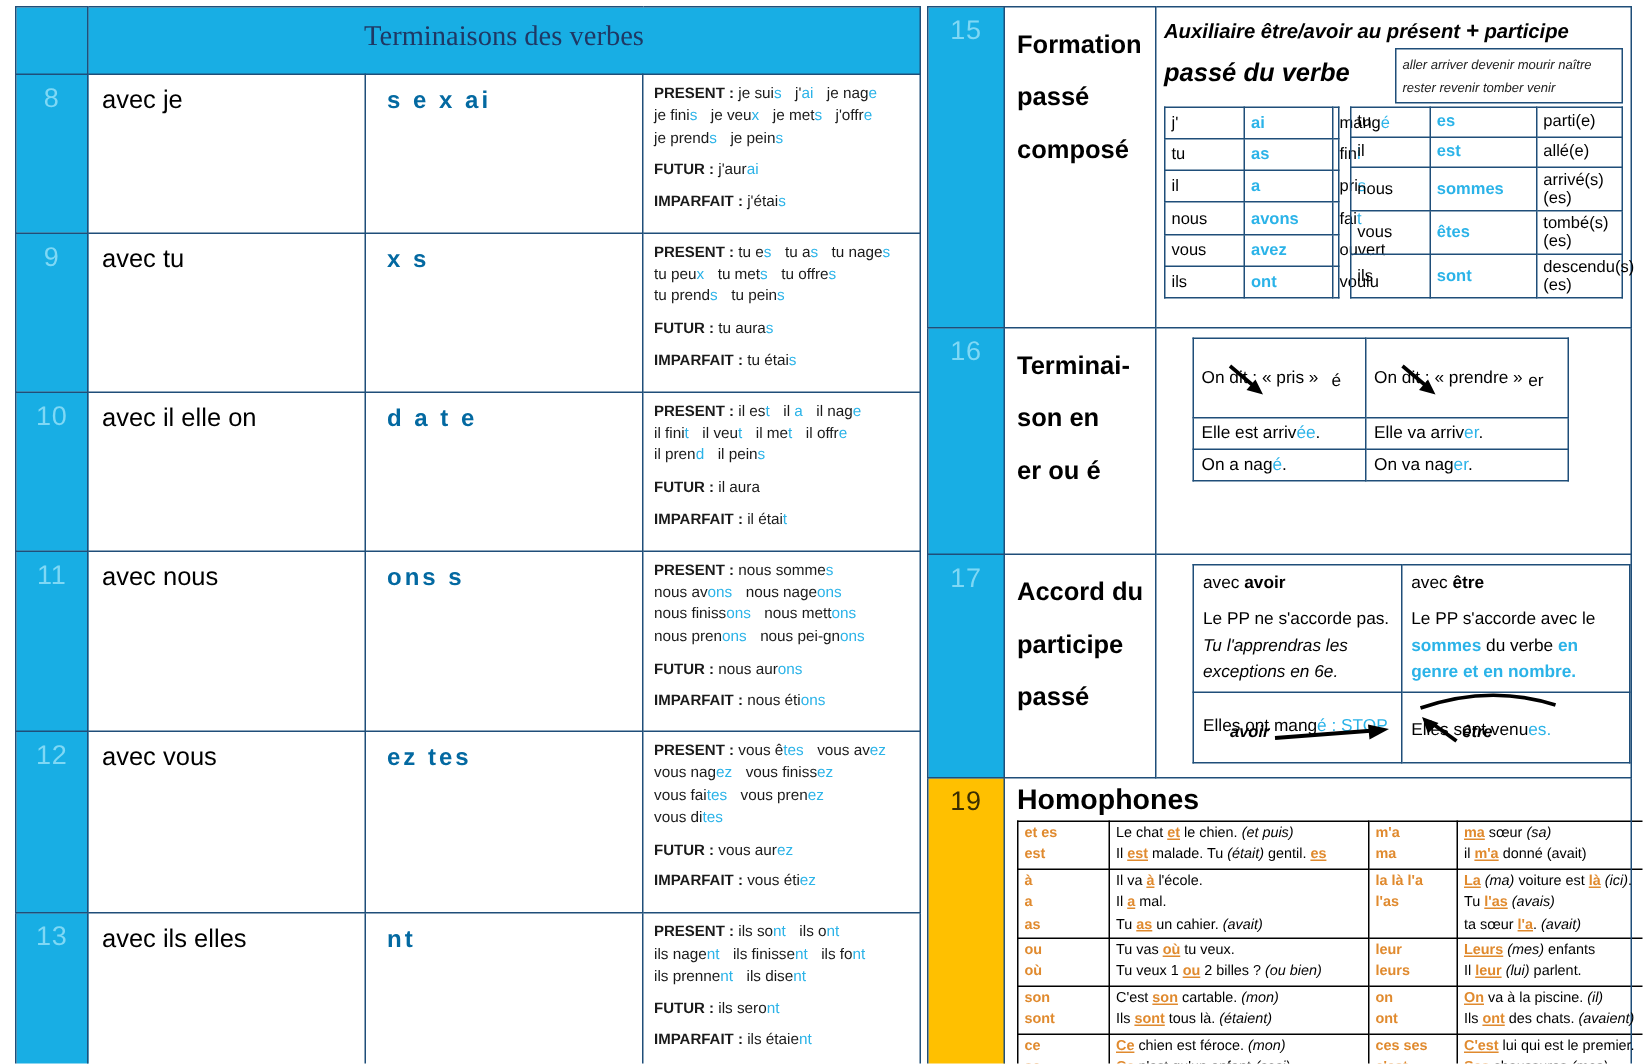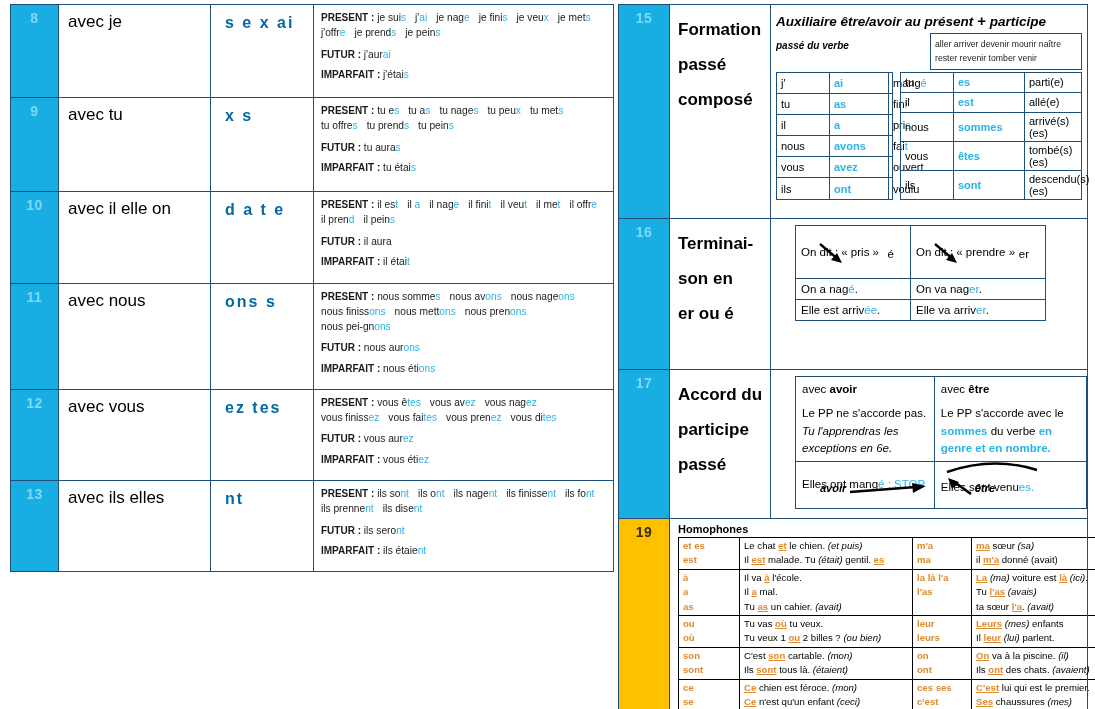--- a/index.html
+++ b/index.html
@@ -10,21 +10,21 @@
   }
   .page{position:relative;width:1095px;height:709px;}
 
   
   .left{position:absolute;left:10px;top:4px;width:604px;height:701px;}
   table.maintbl{width:604px;border-collapse:collapse;table-layout:fixed;}
   table.maintbl td{border:1px solid #1f4e79;vertical-align:top;padding:0;}
 
   .numcell{background:#18AEE4;text-align:center;vertical-align:top;}
   .numcell .num{
-    display:block;color:#7FD8F5;font-size:14px;font-weight:bold;
+    display:block;color:#7FD8F5;font-size:18px;font-weight:normal;
     padding-top:5px;letter-spacing:.5px;
   }
   .num-amber{color:#3a2d00 !important;}
 
   .hdr{background:#18AEE4;text-align:center;}
   .hdr .t{font-size:19px;color:#1f3864;padding:9px 0 10px;font-family:"Liberation Serif","DejaVu Serif",serif;}
 
   .pron{font-size:17px;padding:7px 0 0 9px;color:#000;}
   .endings{font-size:16px;font-weight:bold;color:#0369a1;padding:9px 0 0 14px;letter-spacing:2px;}
   .verbs{padding:6px 6px 6px 7px;font-size:10.2px;line-height:1.45;color:#1a1a1a;}
@@ -37,22 +37,22 @@
   
   .right{position:absolute;left:618px;top:4px;width:470px;}
   table.righttbl{width:470px;border-collapse:collapse;table-layout:fixed;}
   table.righttbl>tbody>tr>td{border:1px solid #1f4e79;vertical-align:top;padding:0;}
   .rtitle{font-size:17px;font-weight:bold;padding:8px 0 0 8px;line-height:2.05;}
 
   .inner{padding:4px 5px 5px 5px;}
   .aux-head{font-size:13.5px;font-weight:bold;font-style:italic;line-height:1.55;}
   .aux-head .plus{font-size:15px;}
   .aux-row{display:flex;align-items:flex-start;gap:6px;}
-  .aux-left{font-size:10px;font-weight:bold;font-style:italic;padding-top:7px;width:148px;}
-  .verblist{border:1px solid #1f4e79;font-size:8.7px;line-height:1.65;padding:3px 4px;flex:1;color:#222;}
+  .aux-left{font-size:17px;font-weight:bold;font-style:italic;padding-top:7px;width:148px;}
+  .verblist{border:1px solid #1f4e79;font-size:8.7px;line-height:1.65;padding:3px 4px;flex:1;color:#222;font-style:italic;}
 
   table.pc{border-collapse:collapse;table-layout:fixed;font-size:11px;}
   table.pc td{border:1px solid #1f4e79;padding:2px 4px;height:15px;}
   table.pc .mid{color:#2BB3E8;font-weight:bold;}
   .pcwrap{display:flex;gap:7px;margin-top:2px;}
 
   
   table.s16{border-collapse:collapse;table-layout:fixed;font-size:11.5px;margin:6px 0 0 24px;}
   table.s16 td{border:1px solid #1f4e79;padding:4px 5px;}
   .arrowcell{position:relative;height:44px;}
@@ -61,35 +61,41 @@
 
   
   table.s17{border-collapse:collapse;table-layout:fixed;font-size:11.5px;margin:6px 0 0 24px;}
   table.s17 td{border:1px solid #1f4e79;padding:4px 6px;line-height:1.5;}
   .ital{font-style:italic;}
   .ex{position:relative;height:38px;}
   .ex svg{position:absolute;overflow:visible;}
 
   
   .amber{background:#FFC000;}
-  .homo-title{font-size:11px;font-weight:bold;padding:4px 0 2px 8px;}
+  .homo-title{font-size:19px;font-weight:bold;padding:4px 0 2px 8px;}
   table.homo{border-collapse:collapse;table-layout:fixed;font-size:9.6px;margin:0 4px 0 8px;width:446px;}
   table.homo td{border:1px solid #000;padding:1px 4px;vertical-align:top;line-height:1.5;}
   table.homo td.key{color:#E08A2E;font-weight:bold;}
   .u{text-decoration:underline;color:#E08A2E;font-weight:bold;}
   .it{font-style:italic;}
 </style>
 </head>
 <body>
 
 <div class="page">
 
   <div class="left">
     <table class="maintbl">
       <tbody id="left-body">
+          <tr>
+            <td class="numcell hdr" style="width:47px;height:44px"></td>
+            <td class="hdr" colspan="3">
+              <div class="t">Terminaisons des verbes</div>
+            </td>
+          </tr>
           <tr>
             <td class="numcell" style="width:47px;height:92px">
               <span class="num">8</span>
             </td>
             <td style="width:151px">
               <div class="pron">avec je</div>
             </td>
             <td style="width:102px">
               <div class="endings">s e x ai</div>
             </td>
@@ -317,32 +323,32 @@
                     <span>On dit : « prendre »</span>
                     <svg width="30" height="24">
                       <line x1="2" y1="2" x2="21" y2="18" stroke="#000" stroke-width="2.4"></line>
                       <polygon points="24,21 13,18 19,11" fill="#000"></polygon>
                     </svg>
                     <span class="tag">er</span>
                   </td>
                 </tr>
                 <tr>
                   <td>
-                    <span>On a nag</span><span class="e">é</span><span>.</span>
+                    <span>Elle est arriv</span><span class="e">ée</span><span>.</span>
                   </td>
                   <td>
-                    <span>On va nag</span><span class="e">er</span><span>.</span>
+                    <span>Elle va arriv</span><span class="e">er</span><span>.</span>
                   </td>
                 </tr>
                 <tr>
                   <td>
-                    <span>Elle est arriv</span><span class="e">ée</span><span>.</span>
+                    <span>On a nag</span><span class="e">é</span><span>.</span>
                   </td>
                   <td>
-                    <span>Elle va arriv</span><span class="e">er</span><span>.</span>
+                    <span>On va nag</span><span class="e">er</span><span>.</span>
                   </td>
                 </tr>
               </tbody>
             </table>
           </td>
         </tr>
 
         <tr>
           <td class="numcell" style="height:148px">
             <span class="num">17</span>

